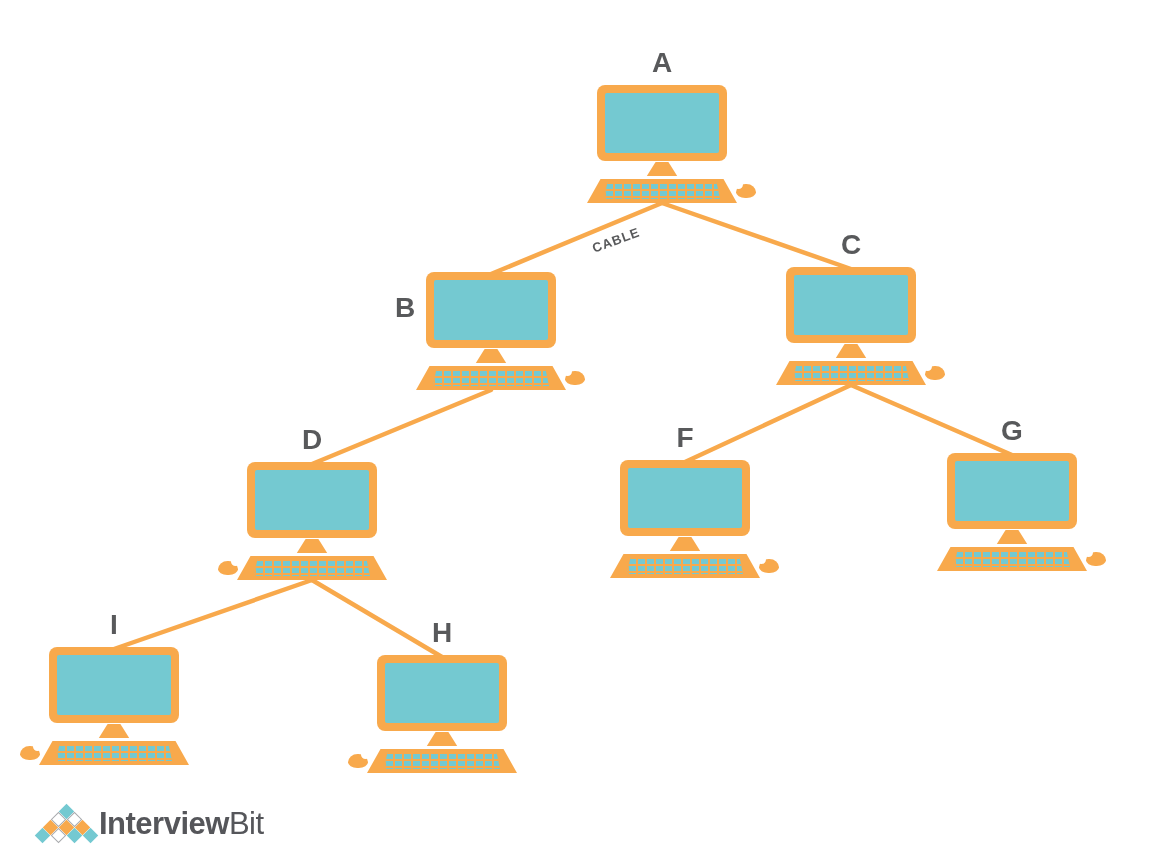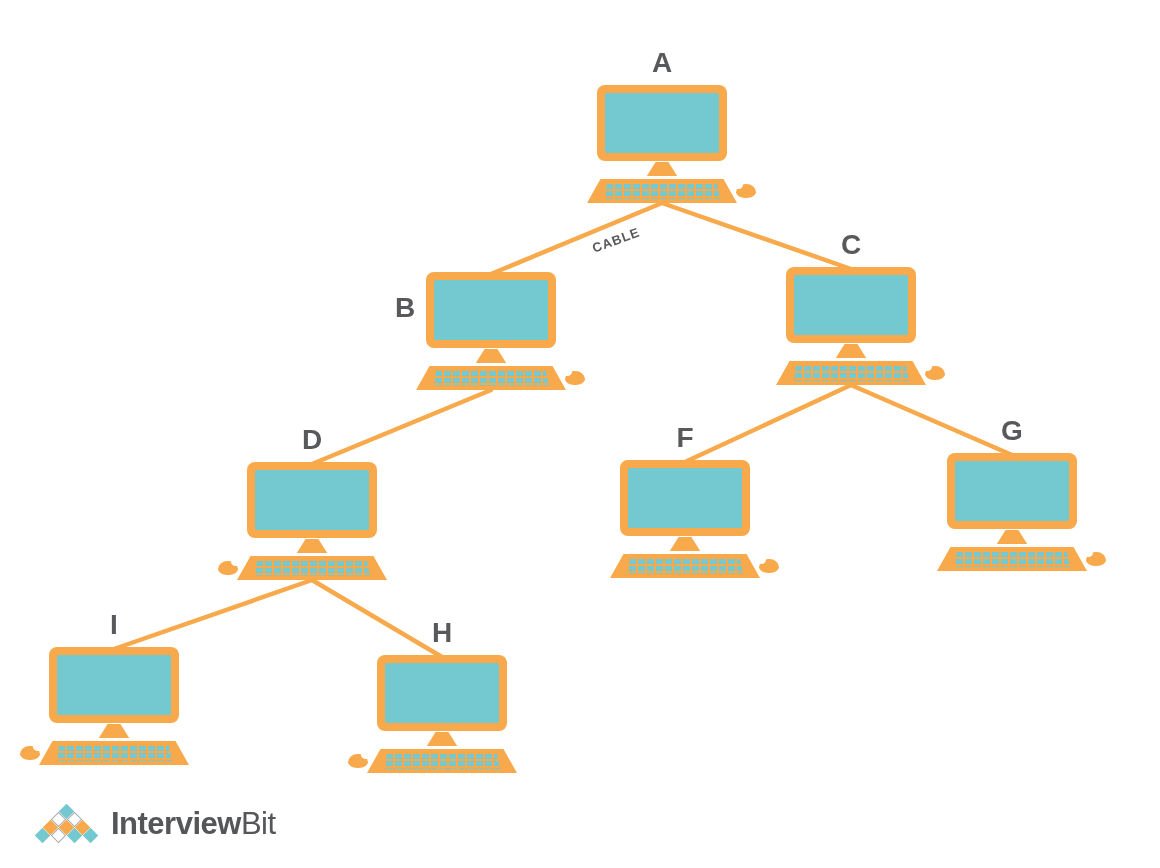--- a/index.html
+++ b/index.html
@@ -140,21 +140,20 @@
     position: absolute;
     width: 11px;
     height: 11px;
     transform: rotate(45deg);
     box-sizing: border-box;
   }
   .diamond.teal   { background: var(--teal); }
   .diamond.orange { background: var(--orange); }
   .diamond.white  { background: #ffffff; border: 1.5px solid #a9abae; }
   #logo-text {
-    margin-left: 12px;
     font-size: 31px;
     color: #55565a;
     line-height: 42px;
     white-space: nowrap;
   }
   #logo-text .bold  { font-weight: bold; letter-spacing: -0.5px; }
   #logo-text .light { font-weight: normal; letter-spacing: -0.5px; }
 </style>
 </head>
 <body>

